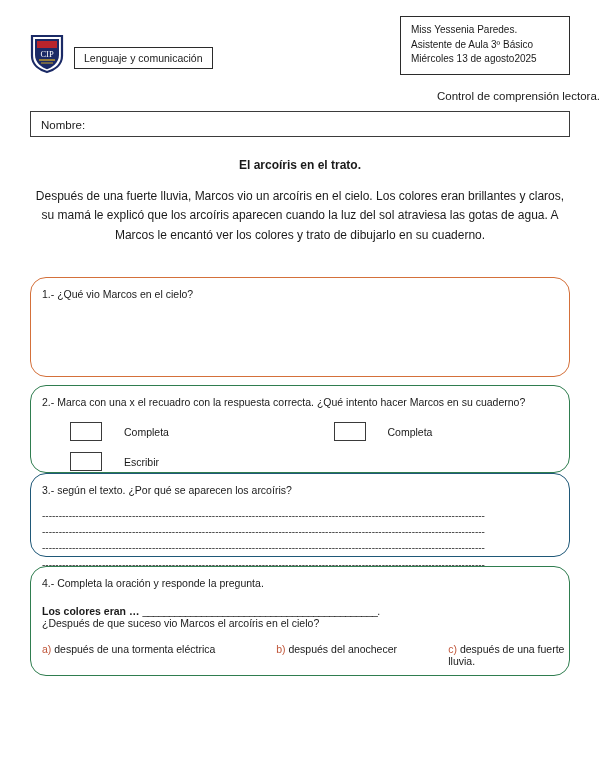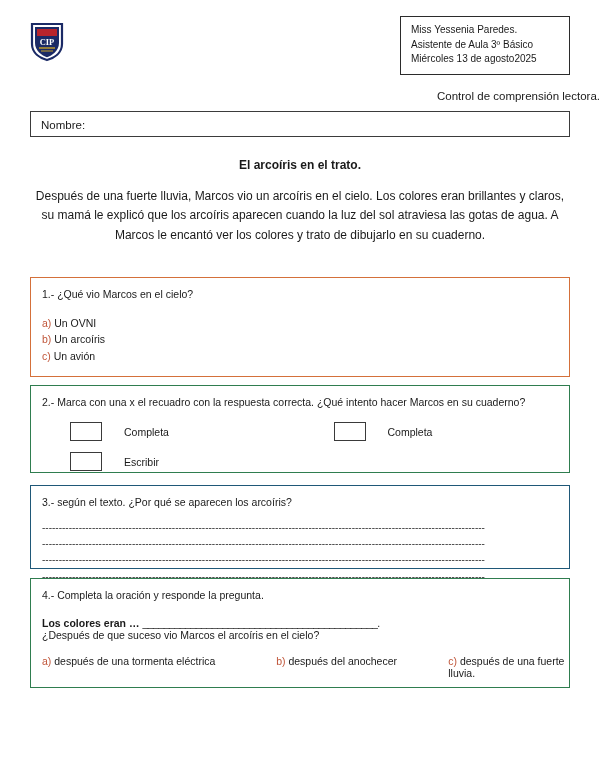--- a/index.html
+++ b/index.html
@@ -25,24 +25,23 @@
   }
 
   
   .header {
     position: relative;
     height: 70px;
   }
   .logo {
     position: absolute;
     left: 28px;
-    top: 20px;
+    top: 32px;
     width: 38px;
     height: 42px;
-    font-weight: bold;
   }
   .subject-box {
     position: absolute;
     left: 74px;
     top: 47px;
     border: 1px solid #2b2b2b;
     padding: 4px 9px;
     font-size: 10.5px;
     background: #fff;
     white-space: nowrap;
@@ -90,20 +89,21 @@
     text-align: center;
     font-size: 12px;
     line-height: 1.62;
   }
 
   
   .q-block {
     margin: 0 30px;
     box-sizing: border-box;
     padding: 9px 0 10px 11px;
+    border-radius: 16px;
   }
   .q-prompt {
     font-size: 10.5px;
     line-height: 1.4;
   }
   .q1 {
     border: 1px solid #d4703a;
     margin-top: 32px;
     height: 100px;
   }
@@ -135,21 +135,21 @@
     height: 17px;
     border: 1px solid #3a3a3a;
     margin-left: 28px;
     margin-right: 22px;
     background: #fff;
   }
   .cb-label { font-size: 10.5px; }
 
   .q3 {
     border: 1px solid #1f5878;
-    margin-top: 12px;
+    margin-top: 0;
     height: 84px;
   }
   .lines {
     margin-top: 10px;
   }
   .dline {
     font-size: 10px;
     color: #3a3a3a;
     letter-spacing: 0px;
     line-height: 1.62;
@@ -197,53 +197,40 @@
       <svg width="38" height="42" viewBox="0 0 38 42">
         <path d="M4 4 H34 V24 C34 33 26 38 19 40 C12 38 4 33 4 24 Z" fill="#ffffff" stroke="#1b2a66" stroke-width="2.2"></path>
         <path d="M7 7 H31 V23 C31 31 24 35.5 19 37.2 C14 35.5 7 31 7 23 Z" fill="#1b2a66"></path>
         <rect x="9" y="9" width="20" height="7" fill="#b8242c"></rect>
         <text x="19" y="25" font-size="8.5" font-family="Liberation Serif, serif" fill="#ffffff" text-anchor="middle">CIP</text>
         <path d="M11 28 H27" stroke="#c9a227" stroke-width="1.4"></path>
         <path d="M13 31 H25" stroke="#c9a227" stroke-width="1"></path>
       </svg>
     </div>
 
+    <div class="subject-box">Lenguaje y comunicación</div>
 
     <div class="teacher-box">
       <div>Miss Yessenia Paredes.</div>
       <div>Asistente de Aula 3º Básico</div>
       <div>Miércoles 13 de agosto2025</div>
     </div>
   </div>
 
   <div class="doc-title">Control de comprensión lectora.</div>
 
   <div class="name-box">
     <span>Nombre:</span>
   </div>
 
   <div class="reading-title">El arcoíris en el trato.</div>
   <div class="reading-body">Después de una fuerte lluvia, Marcos vio un arcoíris en el cielo. Los colores eran brillantes y claros, su mamá le explicó que los arcoíris aparecen cuando la luz del sol atraviesa las gotas de agua. A Marcos le encantó ver los colores y trato de dibujarlo en su cuaderno.</div>
 
   <div class="q-block q1">
     <div class="q-prompt">1.- ¿Qué vio Marcos en el cielo?</div>
-    <div class="opts">
-      <div class="opt">
-        <span class="letter">a)</span>
-        <span>Un OVNI</span>
-      </div>
-      <div class="opt">
-        <span class="letter">b)</span>
-        <span>Un arcoíris</span>
-      </div>
-      <div class="opt">
-        <span class="letter">c)</span>
-        <span>Un avión</span>
-      </div>
-    </div>
   </div>
 
   <div class="q-block q2">
     <div class="q-prompt">2.- Marca con una x el recuadro con la respuesta correcta. ¿Qué intento hacer Marcos en su cuaderno?</div>
     <div class="cb-grid">
       <div class="cb-row">
         <span class="cb-box"></span>
         <span class="cb-label">Completa</span>
       </div>
       <div class="cb-row">

